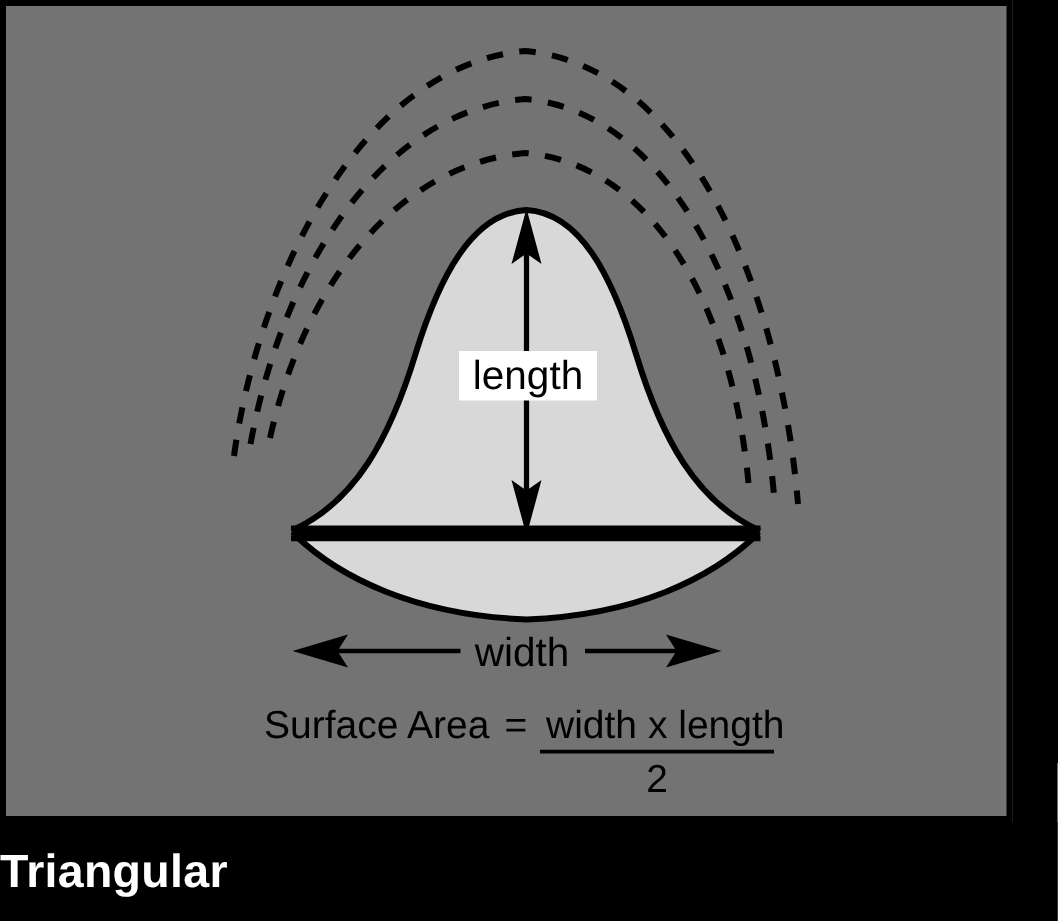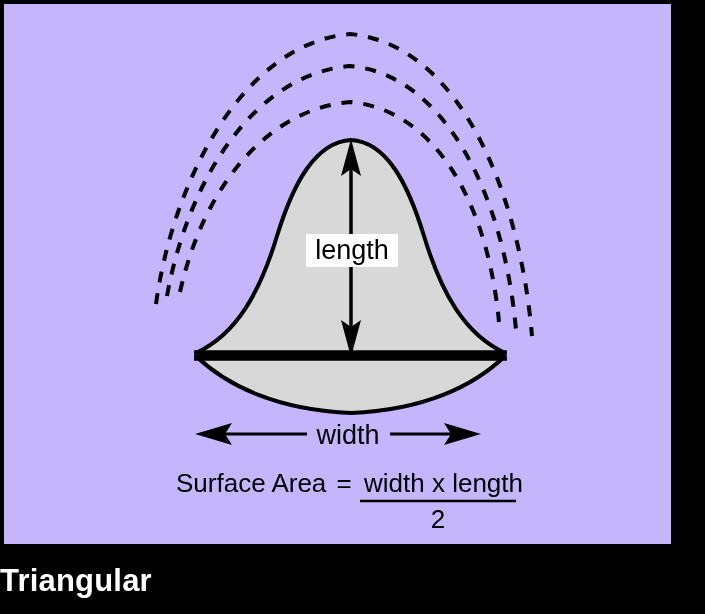--- a/index.html
+++ b/index.html
@@ -18,21 +18,21 @@
     width: 705px;
     height: 614px;
     background: #000000;
   }
   #diagram-panel {
     position: absolute;
     left: 0;
     top: 0;
     width: 675px;
     height: 548px;
-    background: #c4b5fd;
+    background: #737373;
     box-sizing: border-box;
     border: 4px solid #000000;
   }
   #diagram-svg {
     position: absolute;
     left: 0;
     top: 0;
     display: block;
   }
   #caption-banner {

